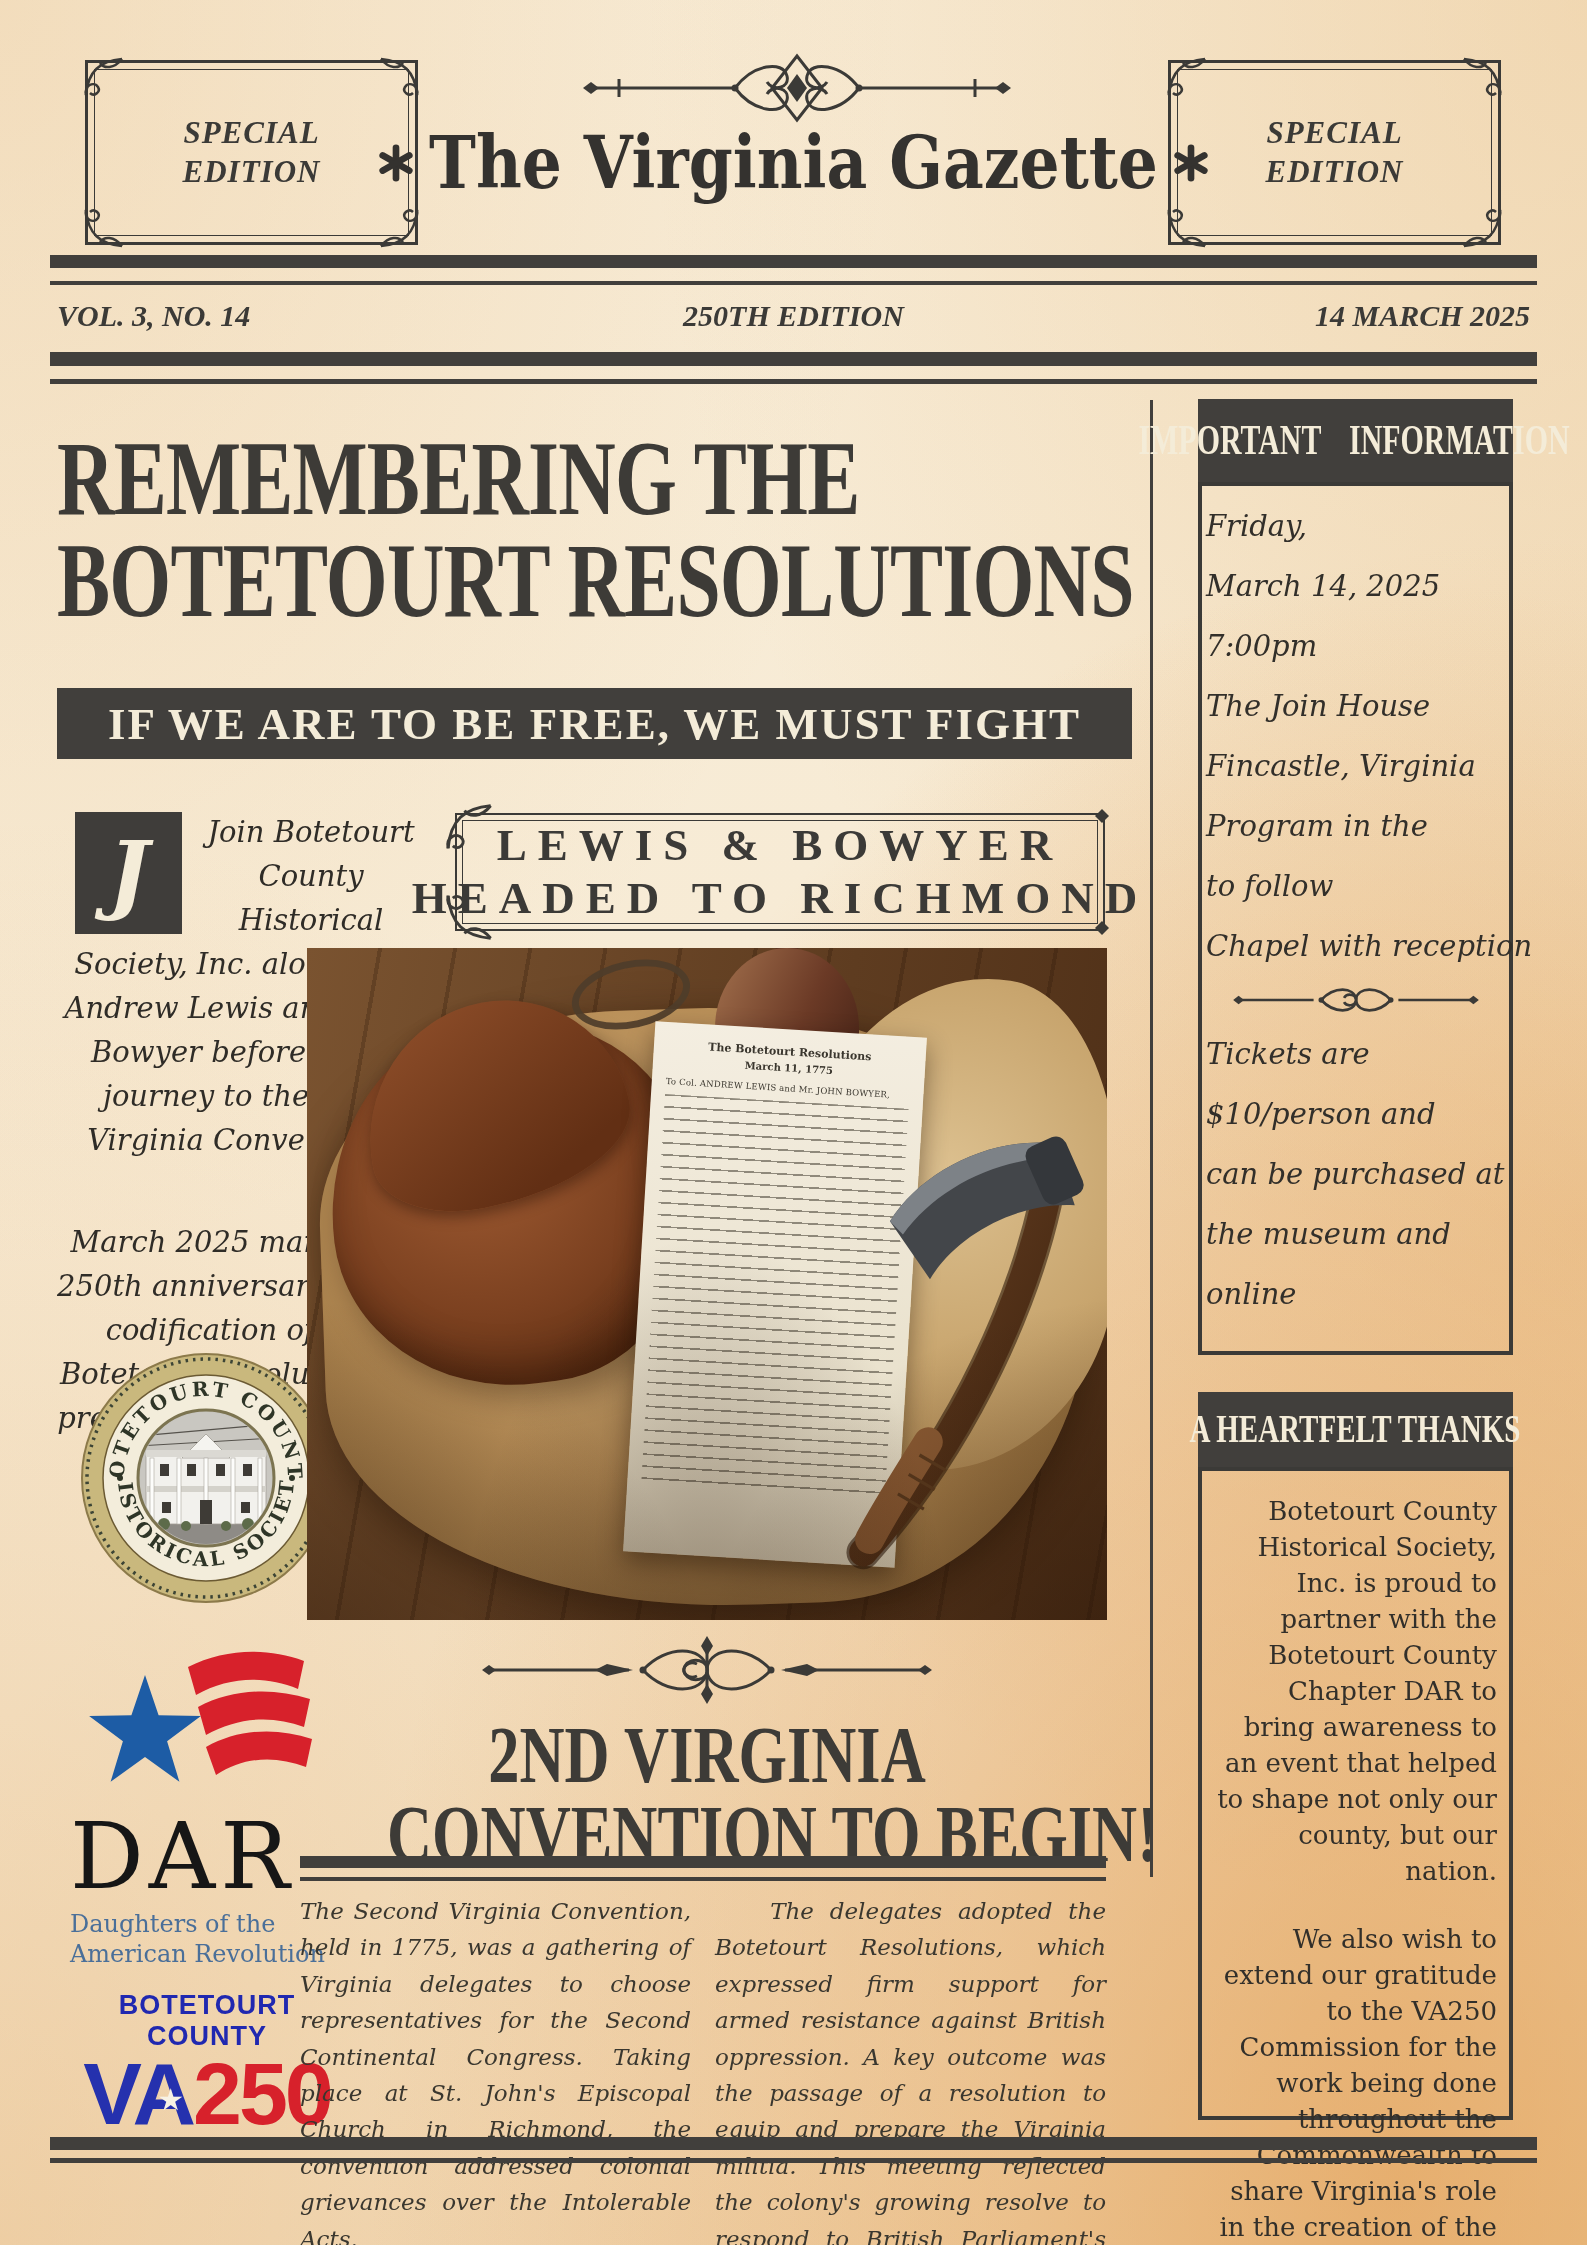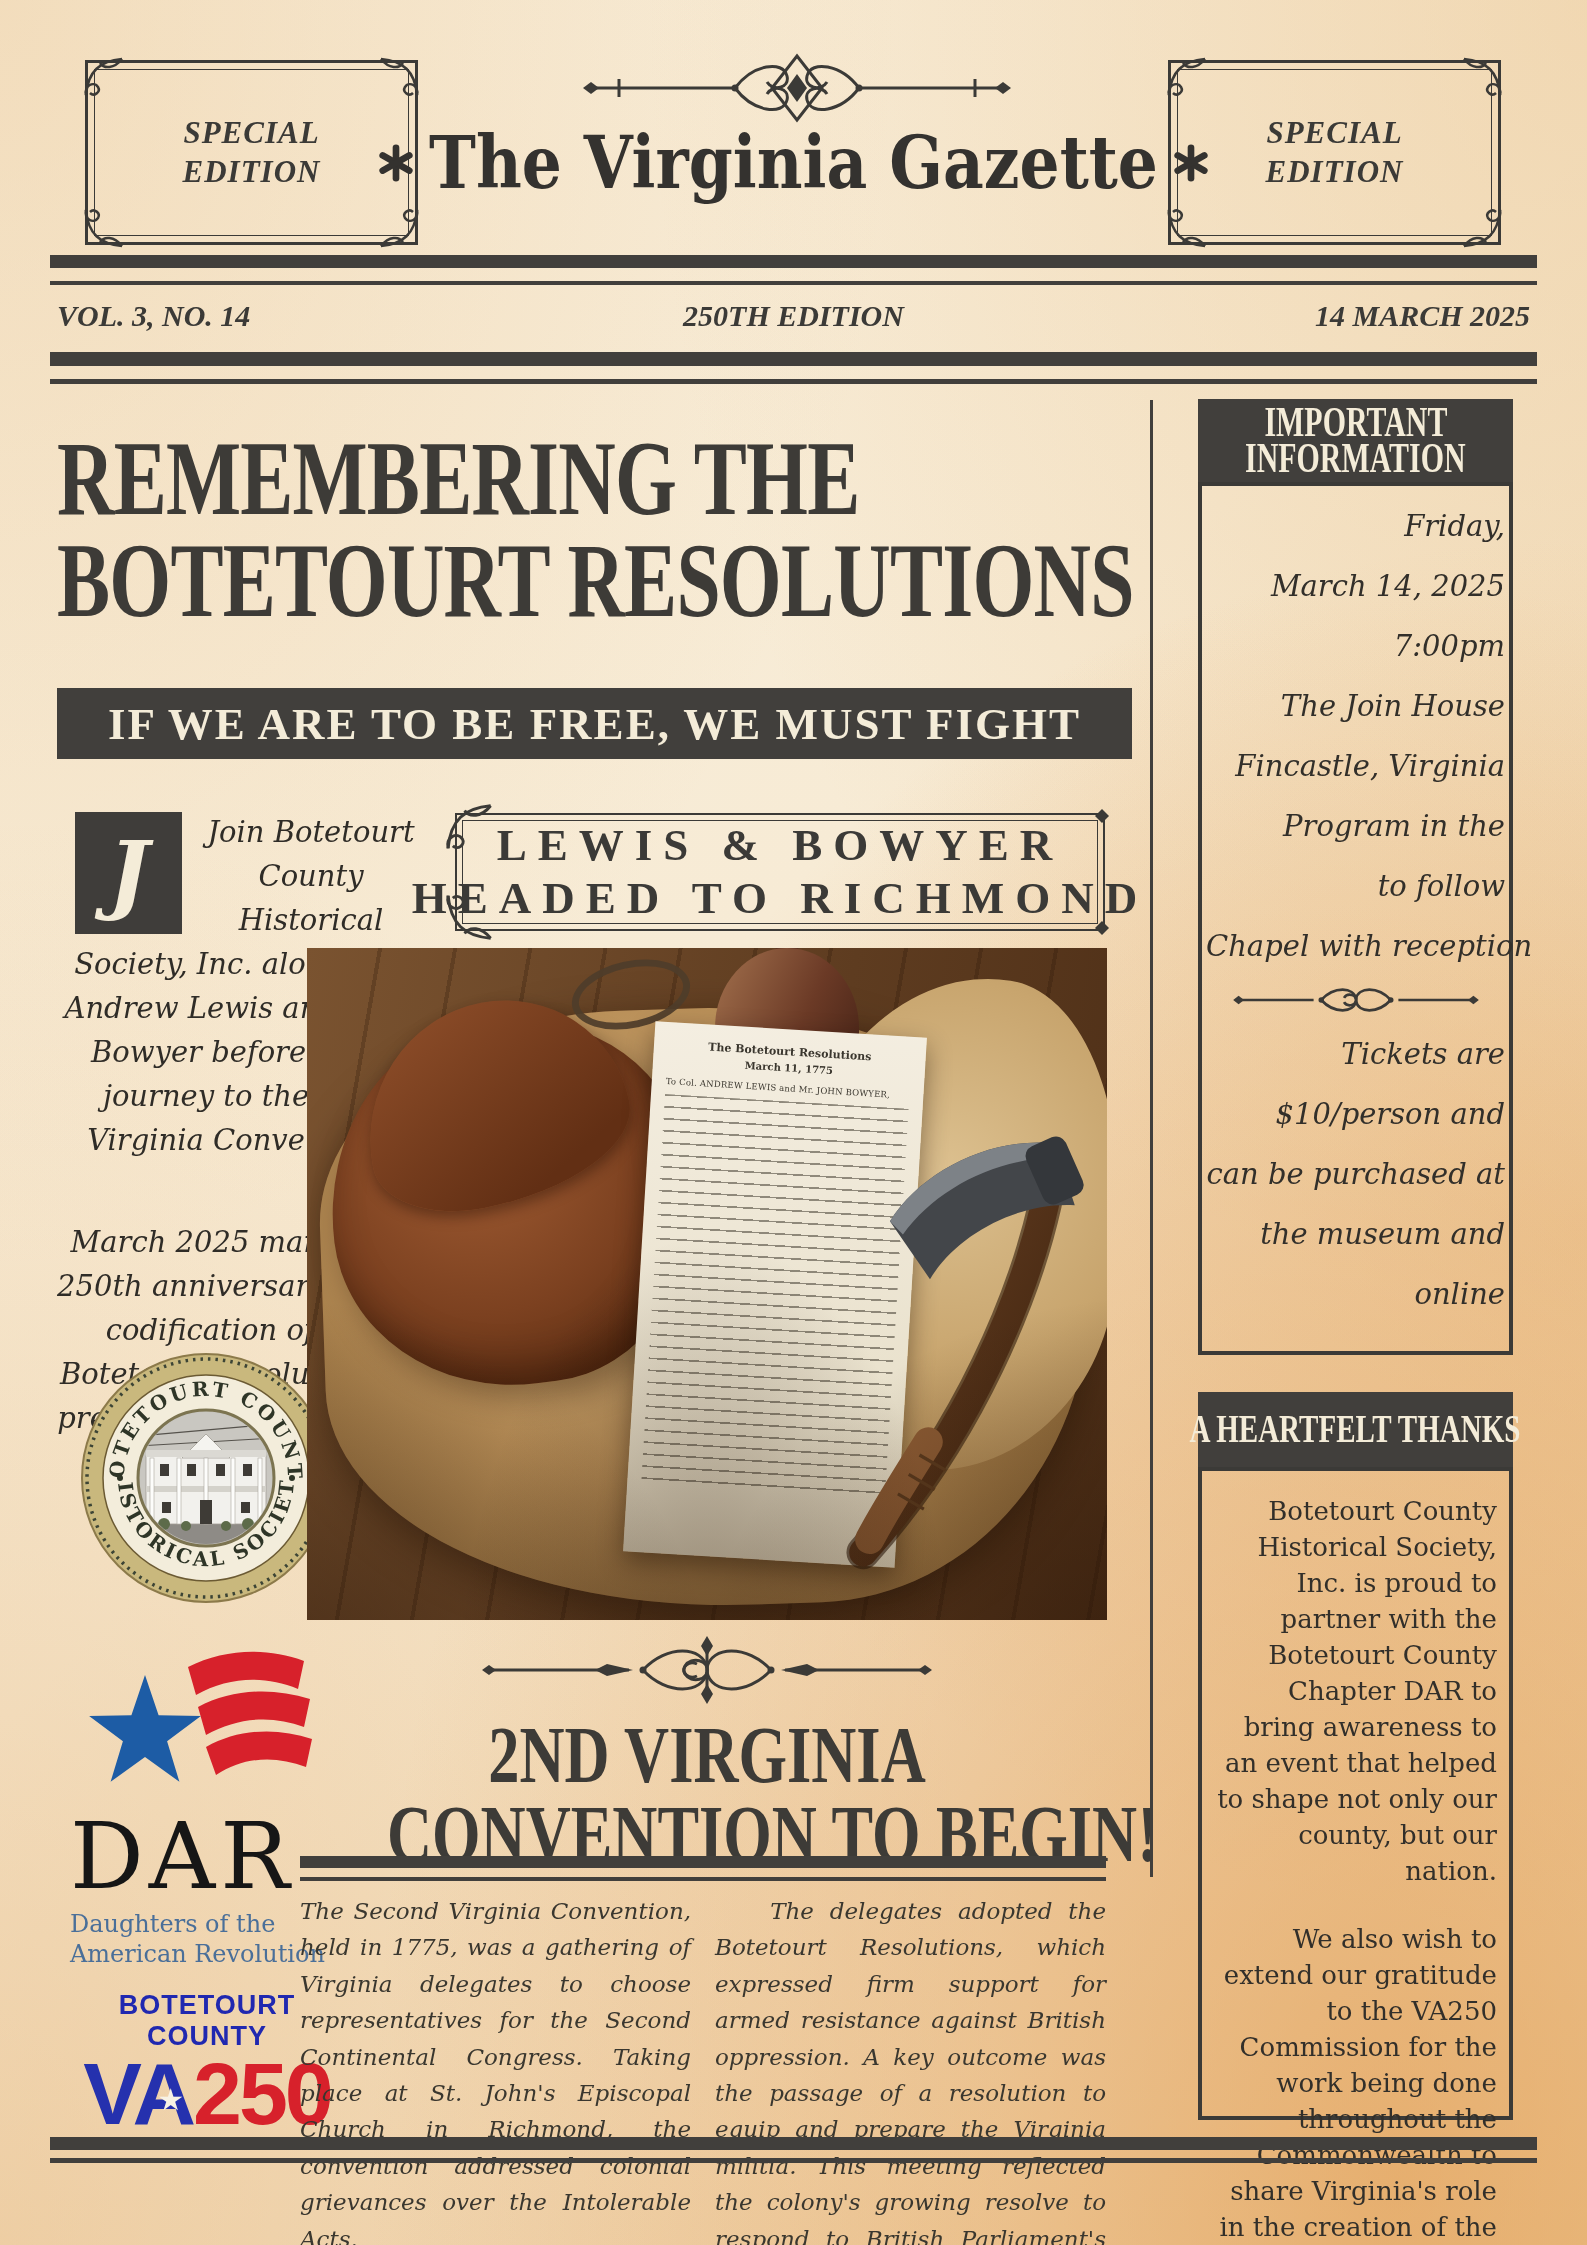--- a/index.html
+++ b/index.html
@@ -168,29 +168,29 @@
   .article p {
     width:391px; font-style:italic; font-size:23px; line-height:36.4px;
     text-align:justify; color:#3a372f;
   }
   .article p.indent { text-indent:2.4em; }
 
   
   .vdivider { position:absolute; left:1150px; top:400px; width:3px; height:1477px; background:#413f3c; }
   .side-header {
     position:absolute; left:1198px; width:315px; background:#413f3c;
-    display:flex; flex-direction:column; align-items:center; justify-content:center;
+    display:flex; flex-direction:row; align-items:center; justify-content:center;
   }
   .side-header span {
     font-family:"Liberation Serif",serif; font-weight:bold; color:#f4ecd8;
     transform:scale(0.88,1.22); white-space:nowrap;
   }
   .info-box {
     position:absolute; left:1198px; top:482px; width:315px; height:873px;
-    border:4px solid #3b3a37; padding:10px 4px; text-align:right;
+    border:4px solid #3b3a37; padding:10px 4px; text-align:left;
   }
   .info-box .line { font-style:italic; font-size:29px; line-height:60px; color:#322f2a; white-space:nowrap; }
   .thanks-box {
     position:absolute; left:1198px; top:1467px; width:315px; height:653px;
     border:4px solid #3b3a37; padding:22px 12px; text-align:right;
   }
   .thanks-box p { font-size:26px; line-height:36px; color:#322f2a; }
   .thanks-box p + p { margin-top:32px; }
   .flourish-center { display:flex; justify-content:center; }
 </style>

